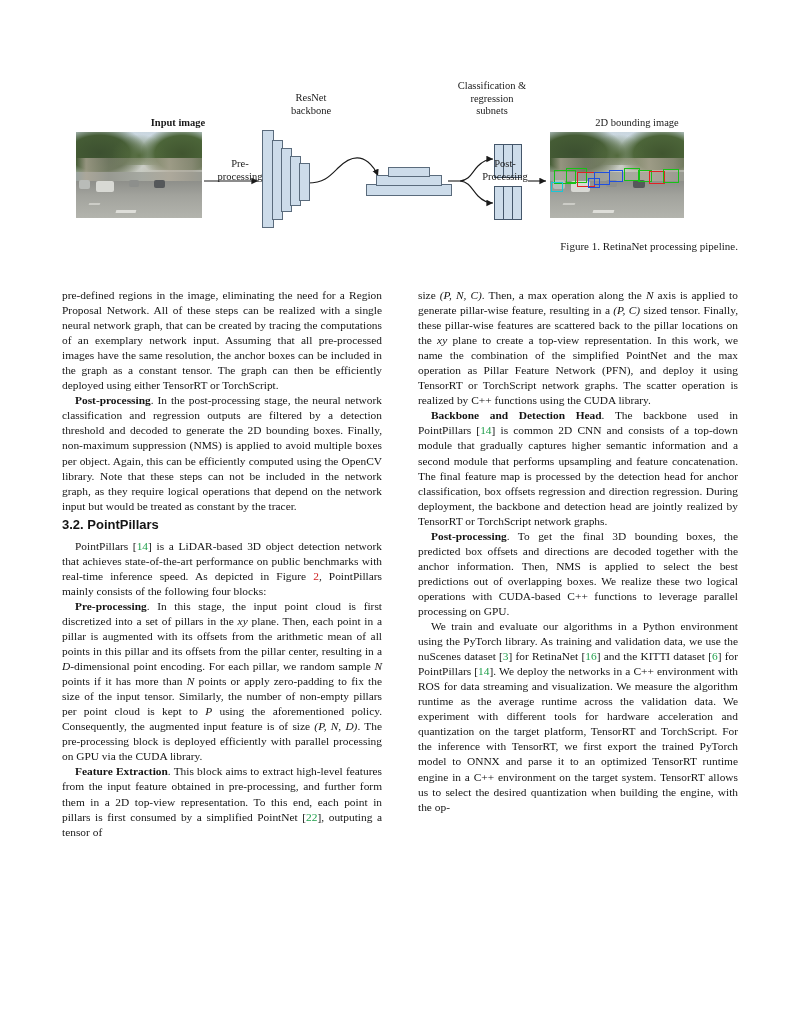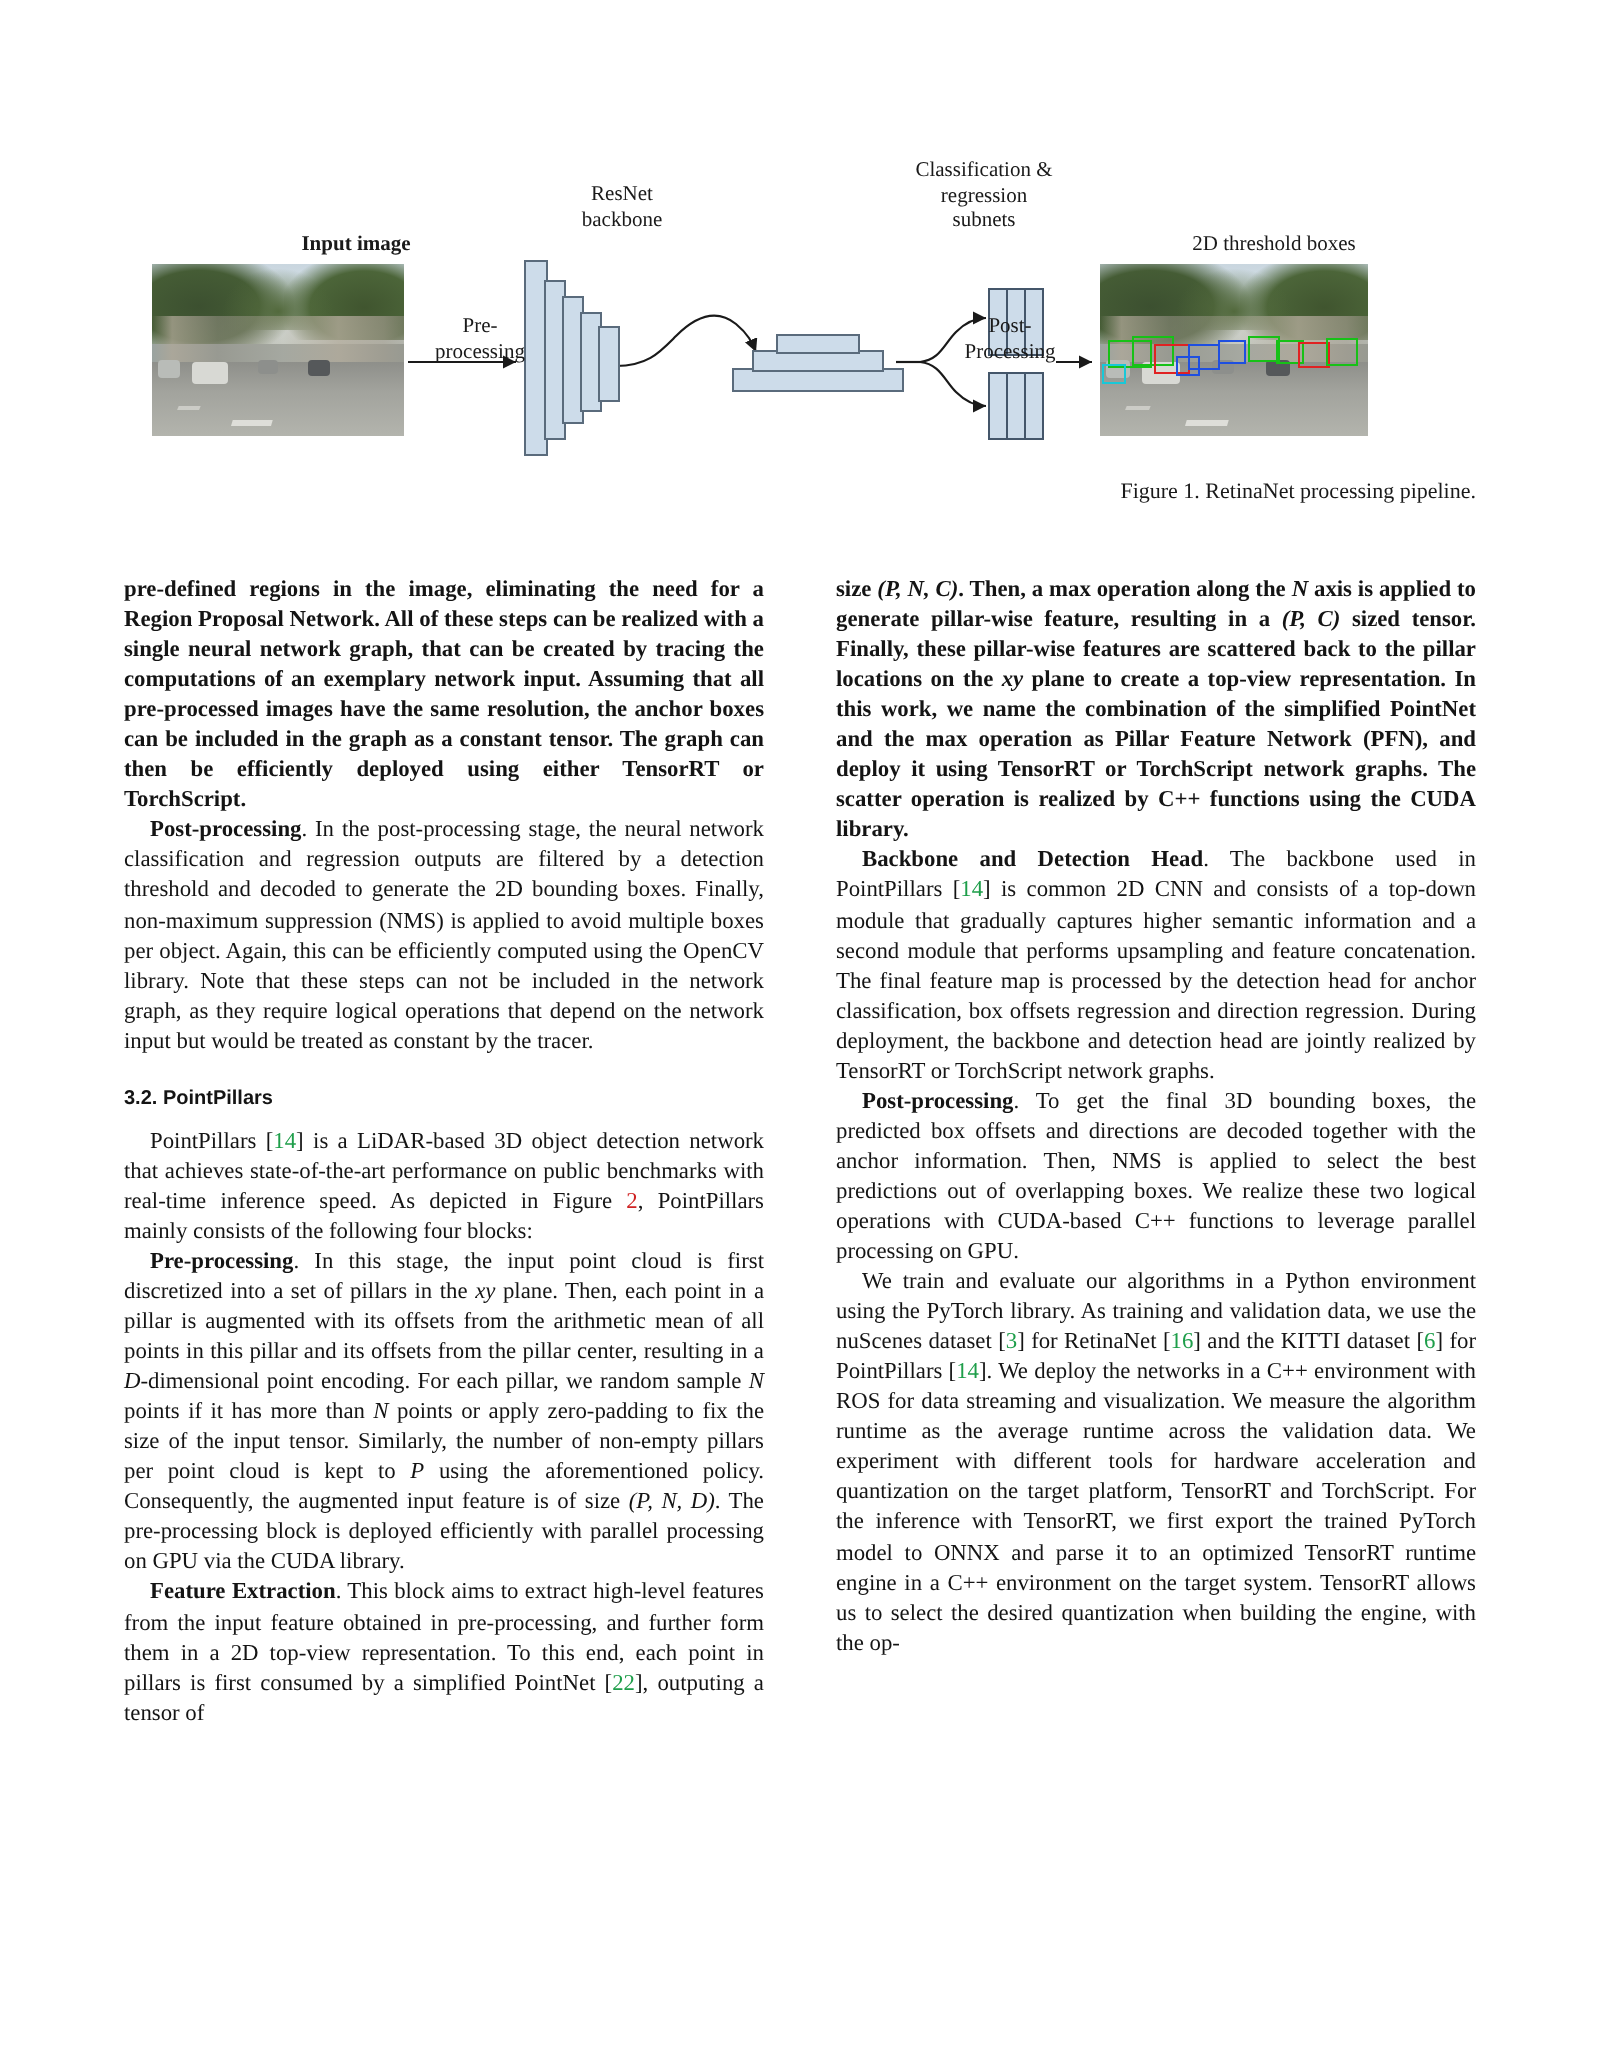--- a/index.html
+++ b/index.html
@@ -166,26 +166,26 @@
     line-height: 15.05px;
     text-align: justify;
     text-justify: inter-word;
     hyphens: manual;
     color: #141414;
   }
   .col.left  { left: 0; }
   .col.right { left: 356px; }
 
   .col p { margin: 0; text-indent: 13px; }
-  .col p.noindent { text-indent: 0; font-weight: bold; }
+  .col p.noindent { text-indent: 0; }
   .col h2 {
     font-family: "Liberation Sans", "DejaVu Sans", sans-serif;
-    font-size: 10px;
+    font-size: 13px;
     font-weight: bold;
-    margin: 13px 0 7px 0;
+    margin: 3px 0 7px 0;
     line-height: 15px;
     text-align: left;
   }
   .runin { font-weight: bold; }
   .cite  { color: #1e9e4a; }
   .figref{ color: #cf2222; }
   .mi    { font-family: "Liberation Serif", "DejaVu Serif", serif; font-style: italic; }
 </style>
 </head>
 <body>
@@ -273,21 +273,21 @@
           <i style="left:17px;"></i>
       </div>
       <div class="subnet" style="left:432px; top:98px; width:26px; height:32px;">
         <i style="left:8px;"></i>
           <i style="left:17px;"></i>
       </div>
 
       <div class="fig-label lbl-input">Input image</div>
       <div class="fig-label lbl-resnet multi">ResNet<br>backbone</div>
       <div class="fig-label lbl-subnets multi">Classification &amp;<br>regression<br>subnets</div>
-      <div class="fig-label lbl-boxes">2D threshold boxes</div>
+      <div class="fig-label lbl-boxes">2D bounding image</div>
       <div class="fig-label lbl-pre multi">Pre-<br>processing</div>
       <div class="fig-label lbl-post multi">Post-<br>Processing</div>
     </div>
 
     <div class="fig-caption">Figure 1. RetinaNet processing pipeline.</div>
   </div>
 
   <div class="columns">
 
     <div class="col left">

